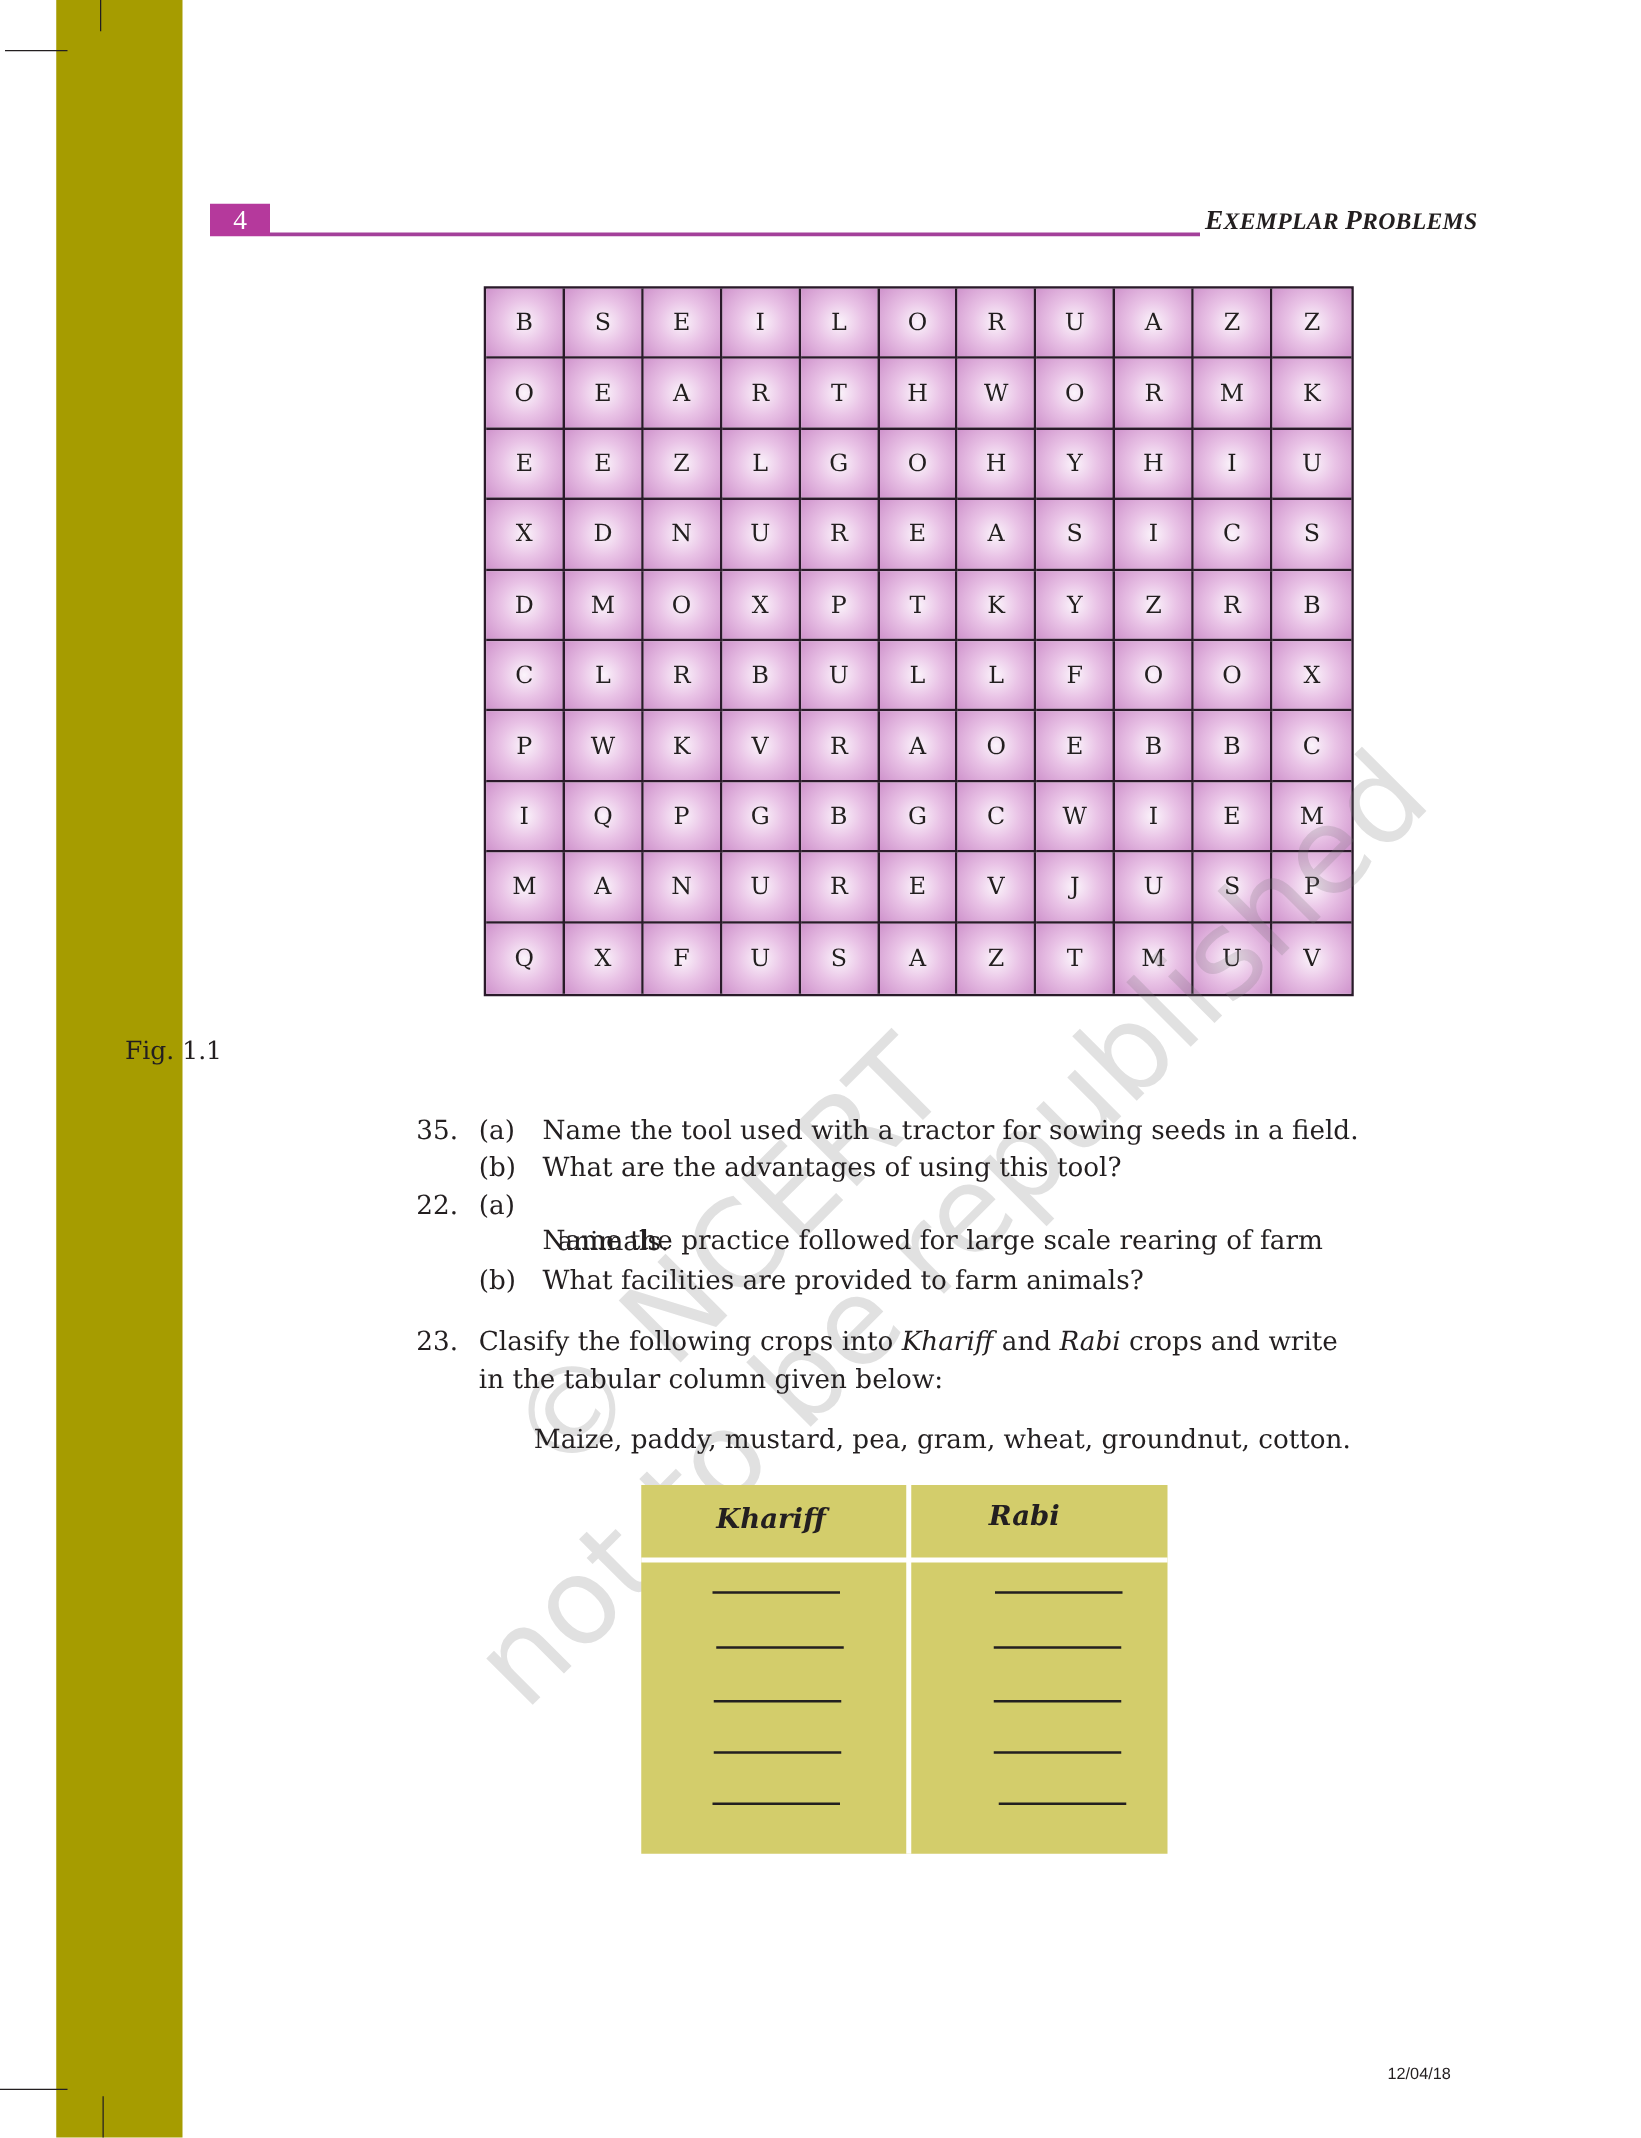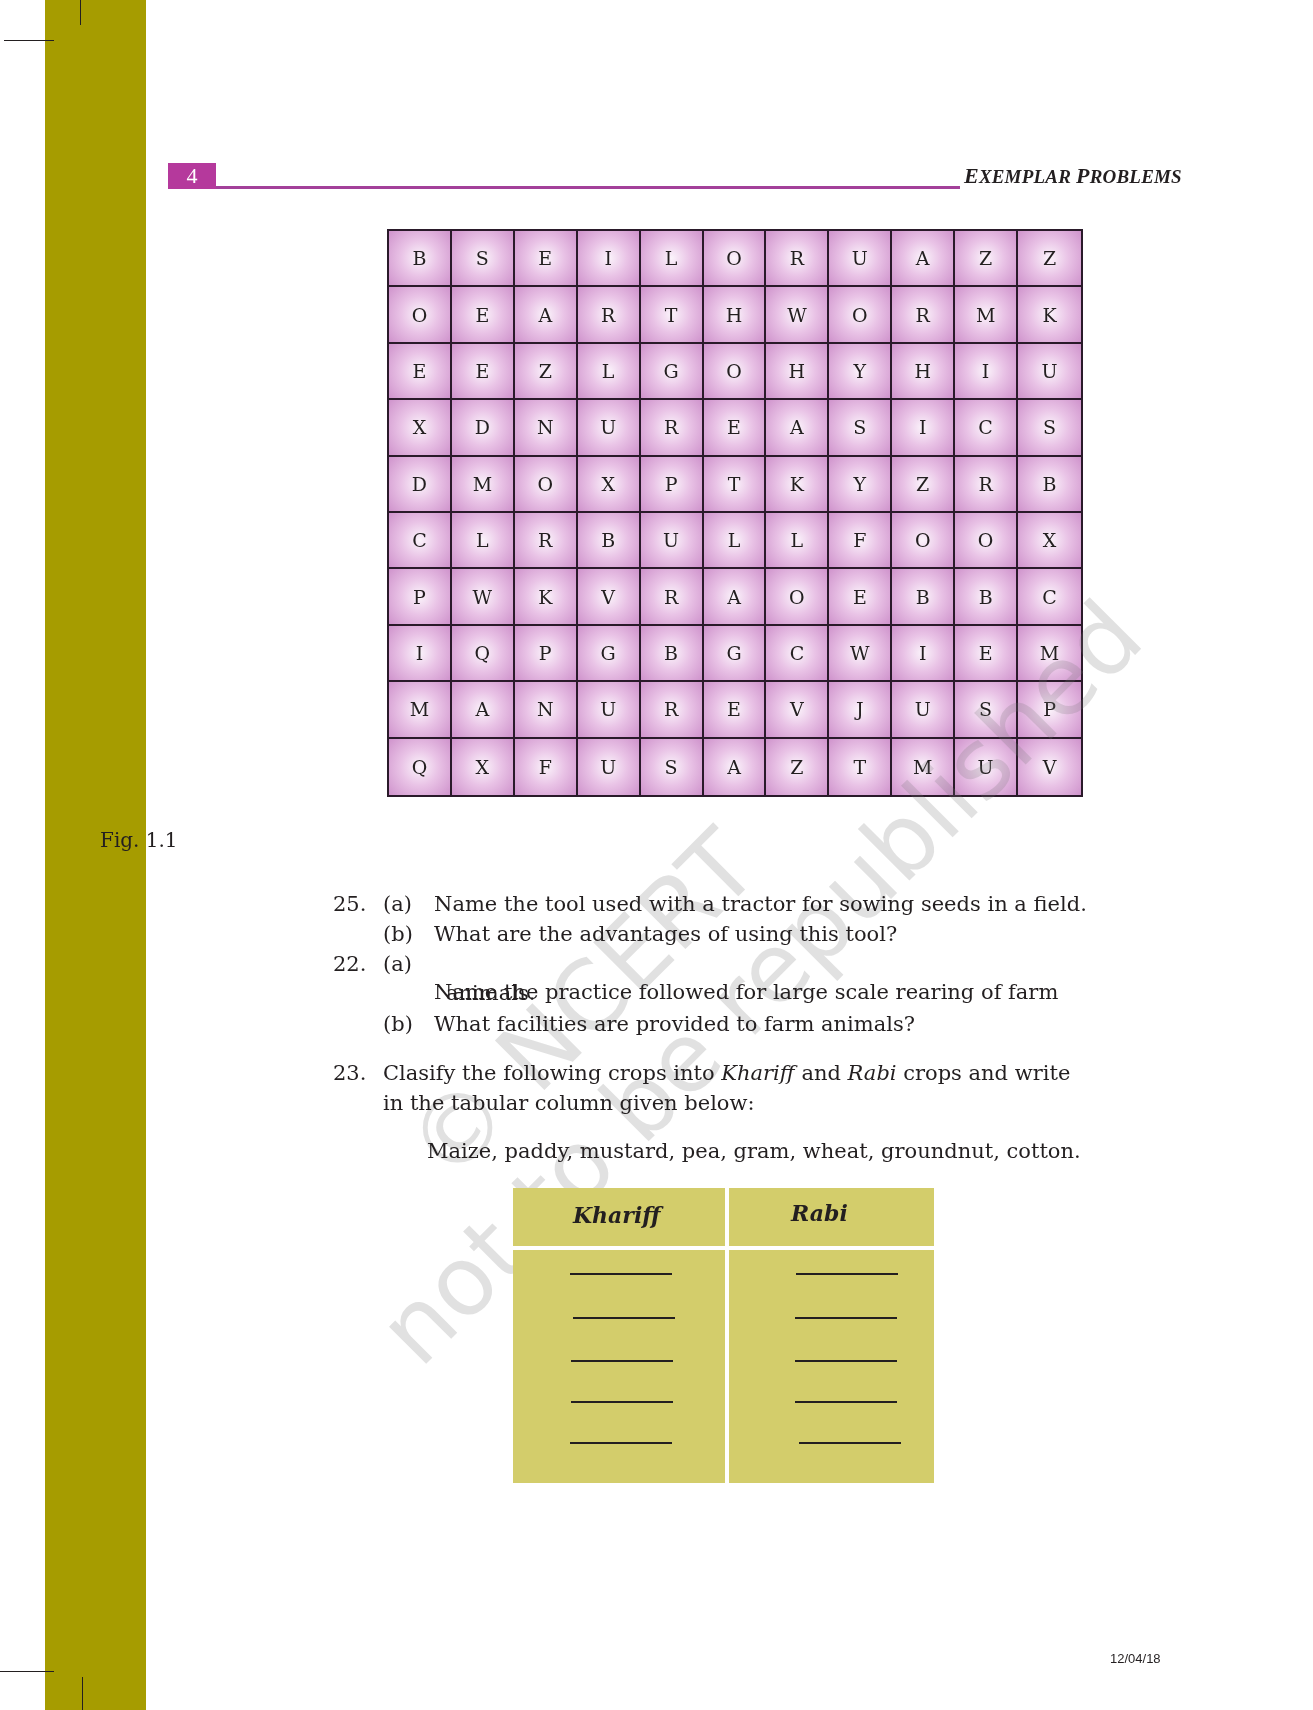--- a/index.html
+++ b/index.html
@@ -166,21 +166,21 @@
     <div class="cell lastcol lastrow">V</div>
   </div>
 <div class="caption">Fig. 1.1</div>
 
 <div class="watermark">
   <div style="padding-left:150px;">© NCERT</div>
   <div>not to be republished</div>
 </div>
 
 <div>
-  <span class="q num" style="top:890px;">25.</span>
+  <span class="q num" style="top:890px;">35.</span>
   <span class="q sub" style="top:890px;">(a)</span>
   <span class="q txt" style="top:890px;text-align:center;">Name the tool used with a tractor for sowing seeds in a field.</span>
   <span class="q sub" style="top:920px;">(b)</span>
   <span class="q txt" style="top:920px;">What are the advantages of using this tool?</span>
 </div>
 
 <div>
   <span class="q num" style="top:950px;">22.</span>
   <span class="q sub" style="top:950px;">(a)</span>
   <span class="q txt" style="top:950px;margin-top:28px;">Name the practice followed for large scale rearing of farm</span>

